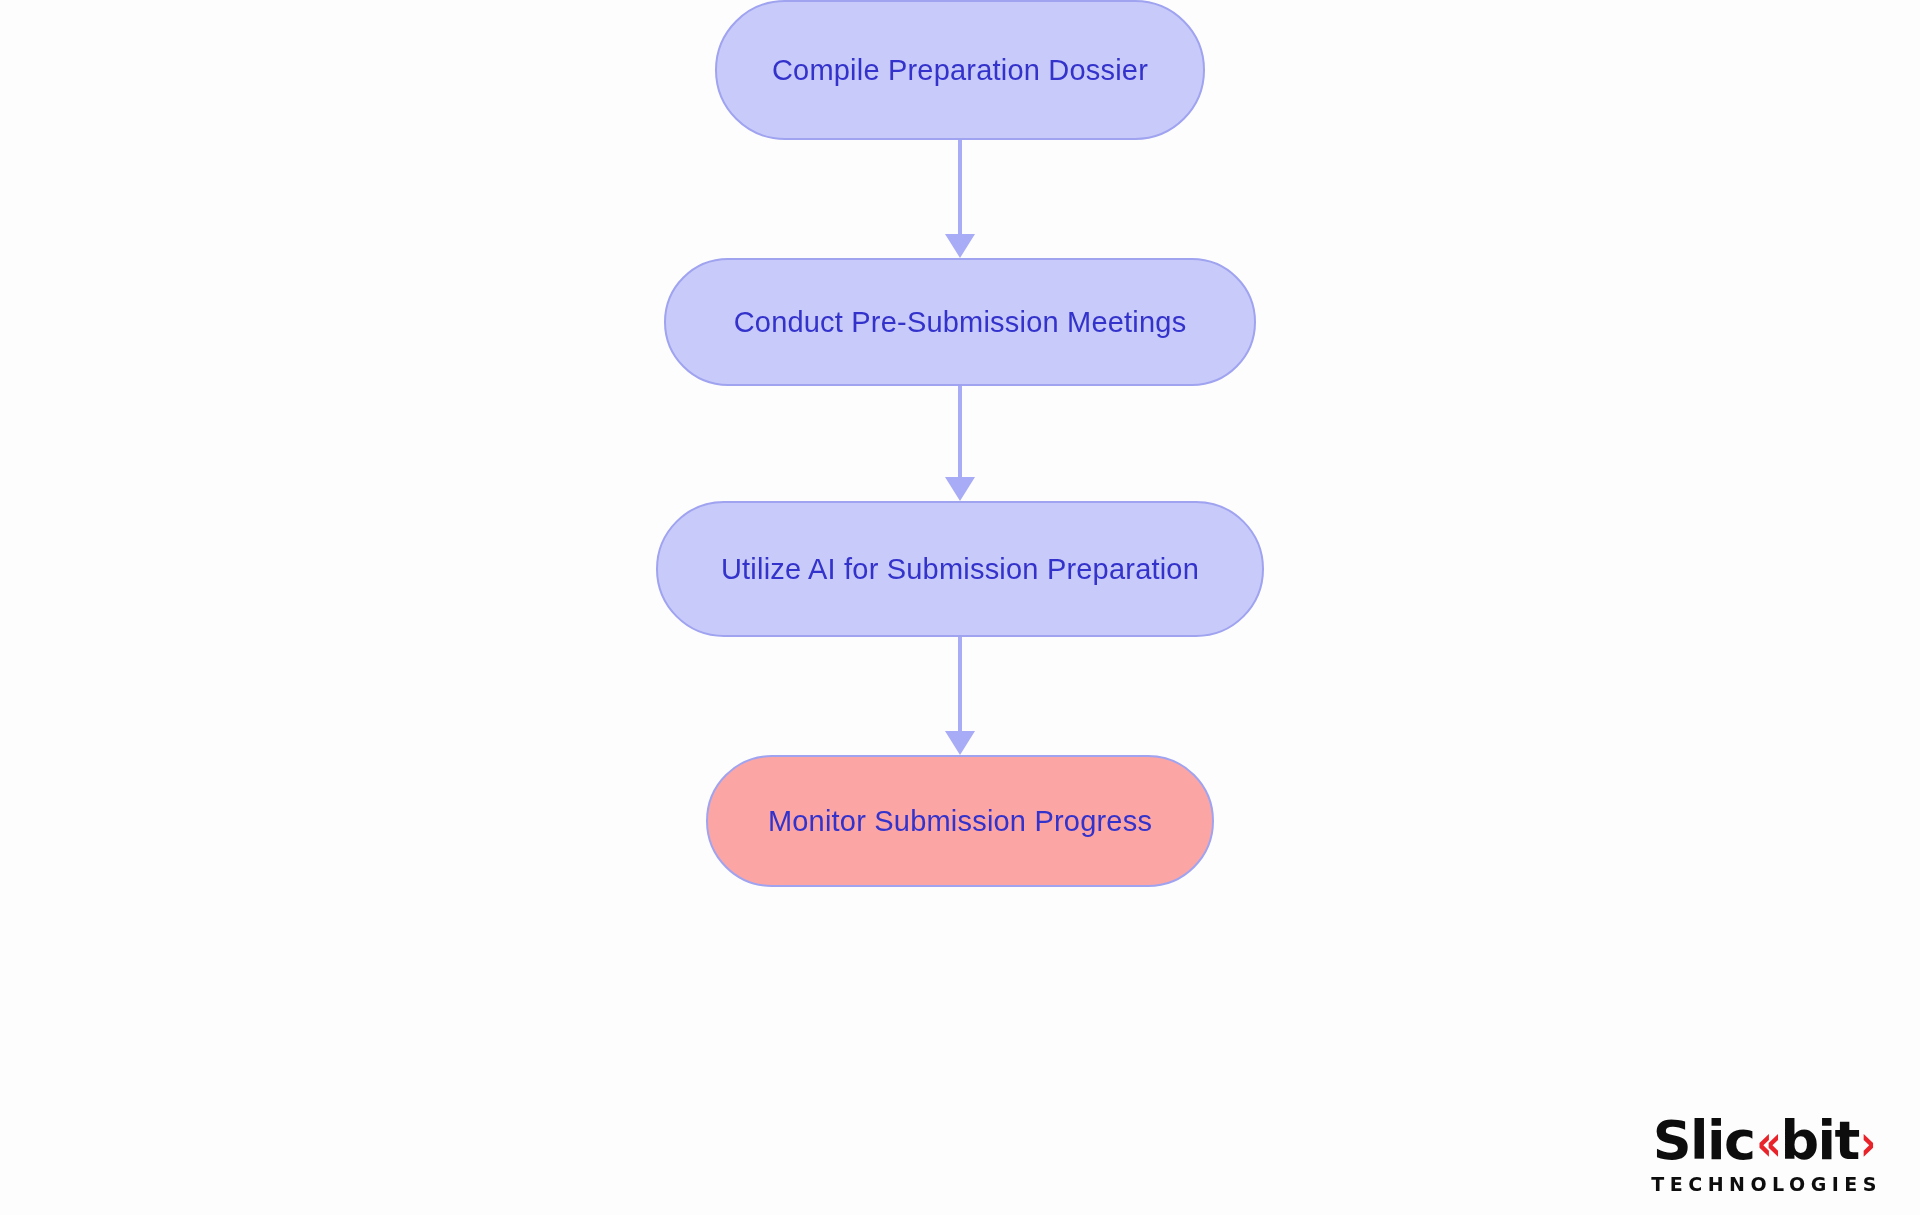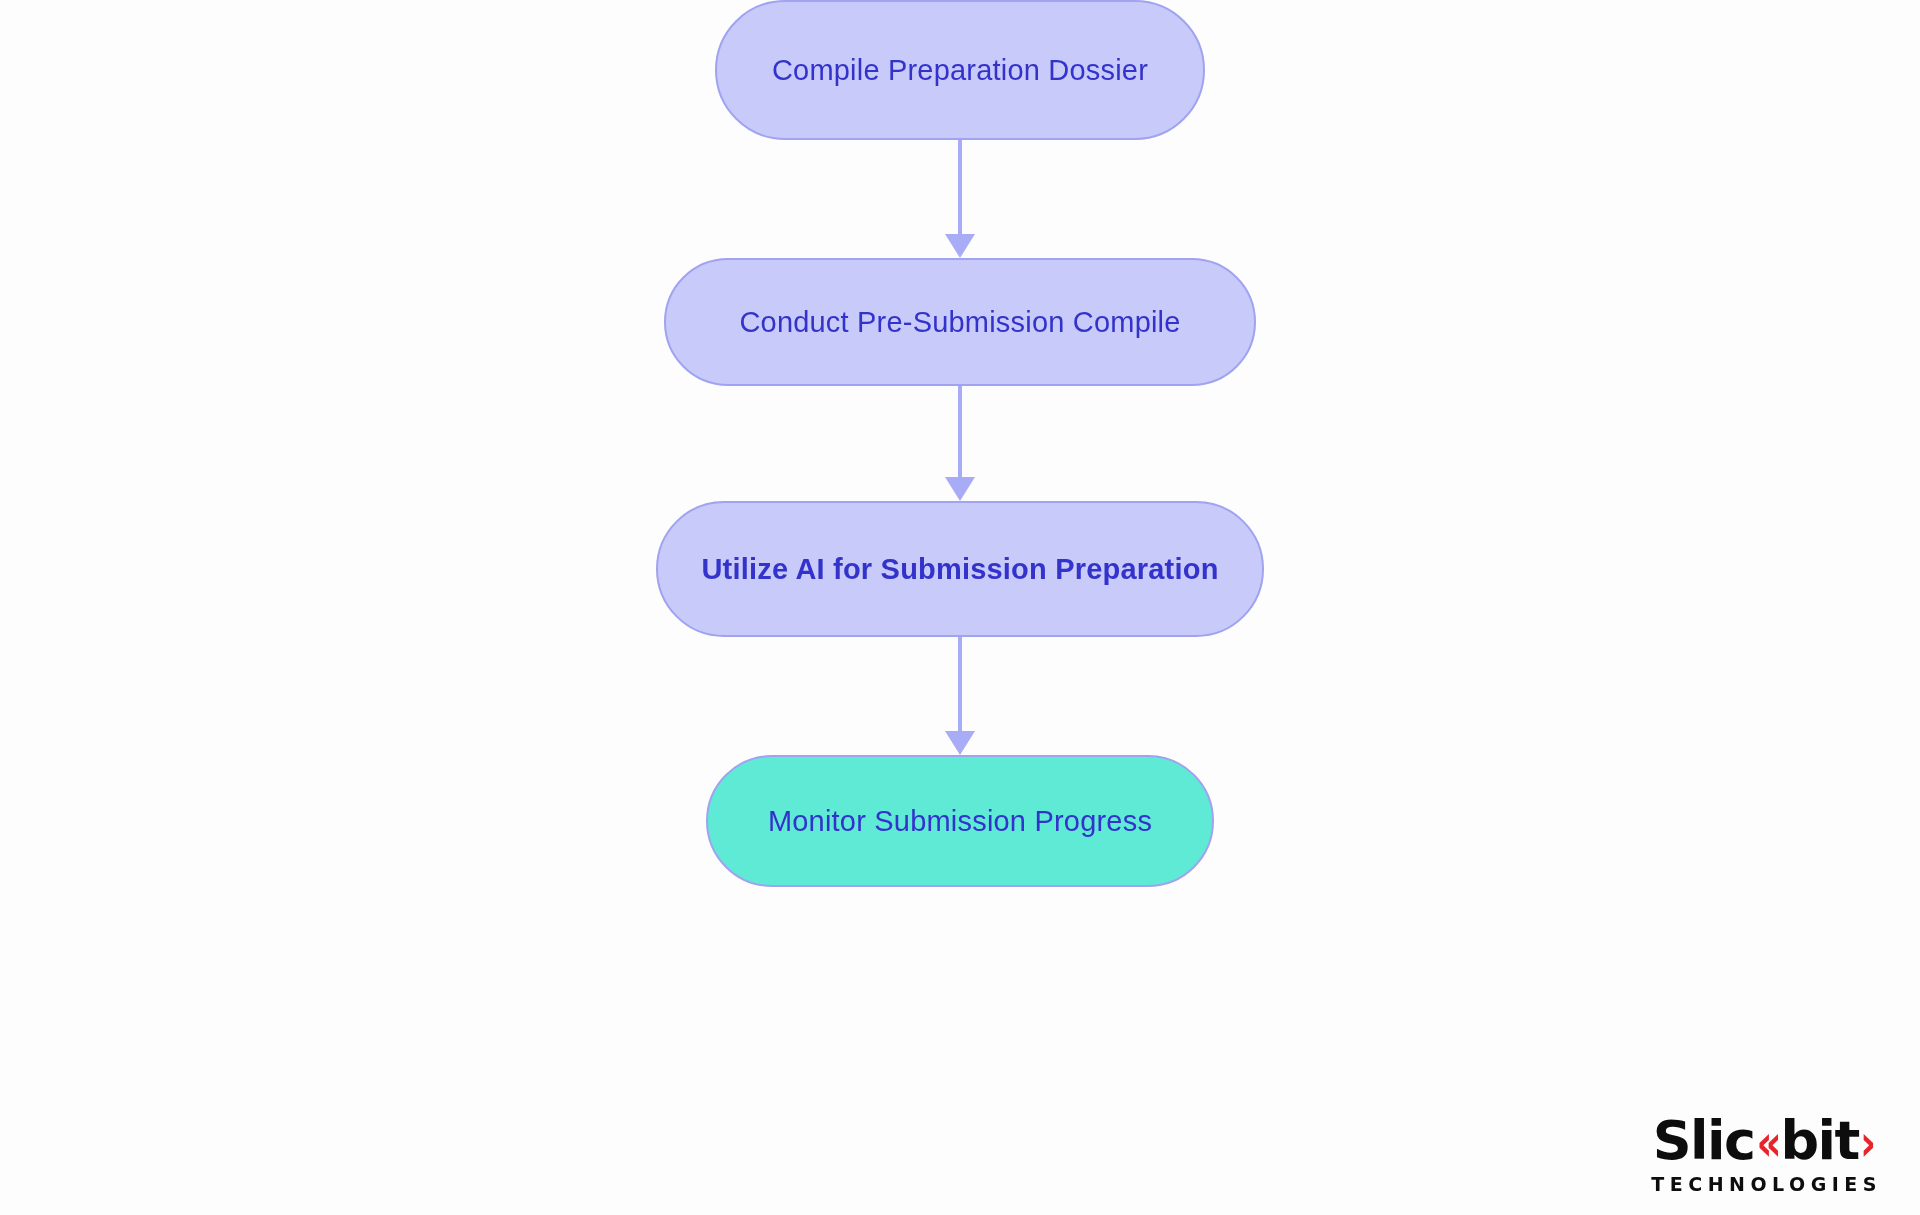--- a/index.html
+++ b/index.html
@@ -48,21 +48,21 @@
     justify-content: center;
     text-align: center;
     white-space: nowrap;
     padding: 0 42px;
     height: 118px;
     line-height: 1;
   }
 
   .node-1 { width: 490px; height: 140px; }
   .node-2 { width: 592px; height: 128px; }
-  .node-3 { width: 608px; height: 136px; font-weight: bold; }
+  .node-3 { width: 608px; height: 136px; }
   .node-4 { width: 508px; height: 132px; }
 
   .connector {
     width: 60px;
     display: flex;
     flex-direction: column;
     align-items: center;
     justify-content: flex-start;
   }
   .conn-1 { height: 118px; }
@@ -129,38 +129,38 @@
     <div class="node node-1" style="background: rgb(200, 202, 249); border-color: rgb(159, 163, 240); color: rgb(51, 51, 204);">
       <span>Compile Preparation Dossier</span>
     </div>
 
     <div class="connector conn-1">
       <div class="conn-line" style="background: rgb(168, 171, 245);"></div>
       <div class="conn-head" style="border-top-color: rgb(168, 171, 245);"></div>
     </div>
 
     <div class="node node-2" style="background: rgb(200, 202, 249); border-color: rgb(159, 163, 240); color: rgb(51, 51, 204);">
-      <span>Conduct Pre-Submission Compile</span>
+      <span>Conduct Pre-Submission Meetings</span>
     </div>
 
     <div class="connector conn-2">
       <div class="conn-line" style="background: rgb(168, 171, 245);"></div>
       <div class="conn-head" style="border-top-color: rgb(168, 171, 245);"></div>
     </div>
 
     <div class="node node-3" style="background: rgb(200, 202, 249); border-color: rgb(159, 163, 240); color: rgb(51, 51, 204);">
       <span>Utilize AI for Submission Preparation</span>
     </div>
 
     <div class="connector conn-3">
       <div class="conn-line" style="background: rgb(168, 171, 245);"></div>
       <div class="conn-head" style="border-top-color: rgb(168, 171, 245);"></div>
     </div>
 
-    <div class="node node-4" style="background: #5eead4; border-color: rgb(159, 163, 240); color: rgb(51, 51, 204);">
+    <div class="node node-4" style="background: #fca5a5; border-color: rgb(159, 163, 240); color: rgb(51, 51, 204);">
       <span>Monitor Submission Progress</span>
     </div>
 
   </div>
 </div>
 
 <div id="brand-logo">
   <div class="logo-wordmark" style="color: rgb(13, 13, 13);">
     <span>Slic</span>
       <span class="logo-chev logo-chev-left" style="color: rgb(232, 35, 42);">«</span>

